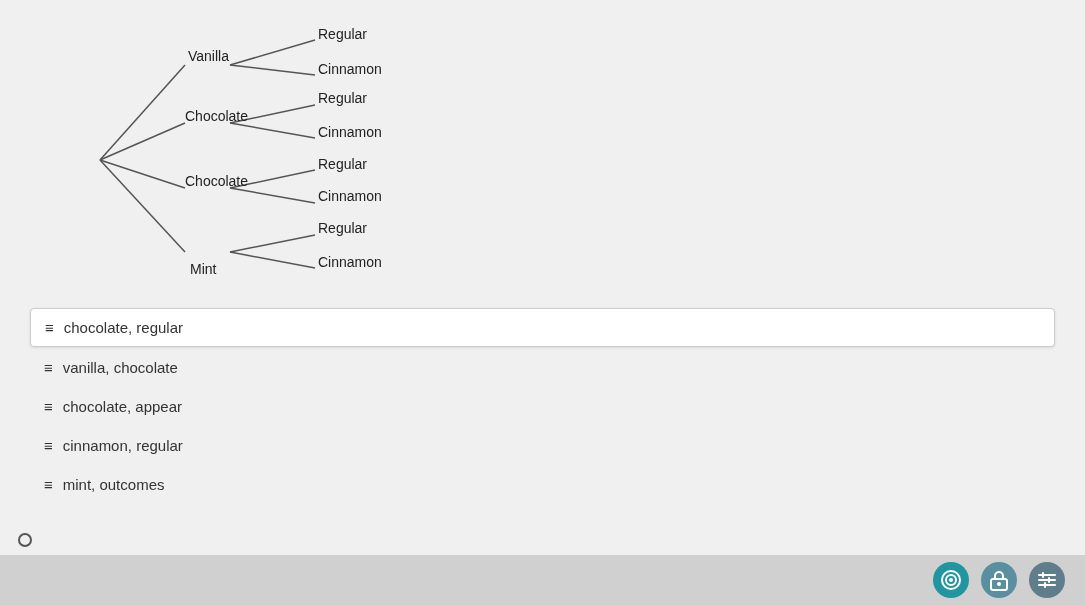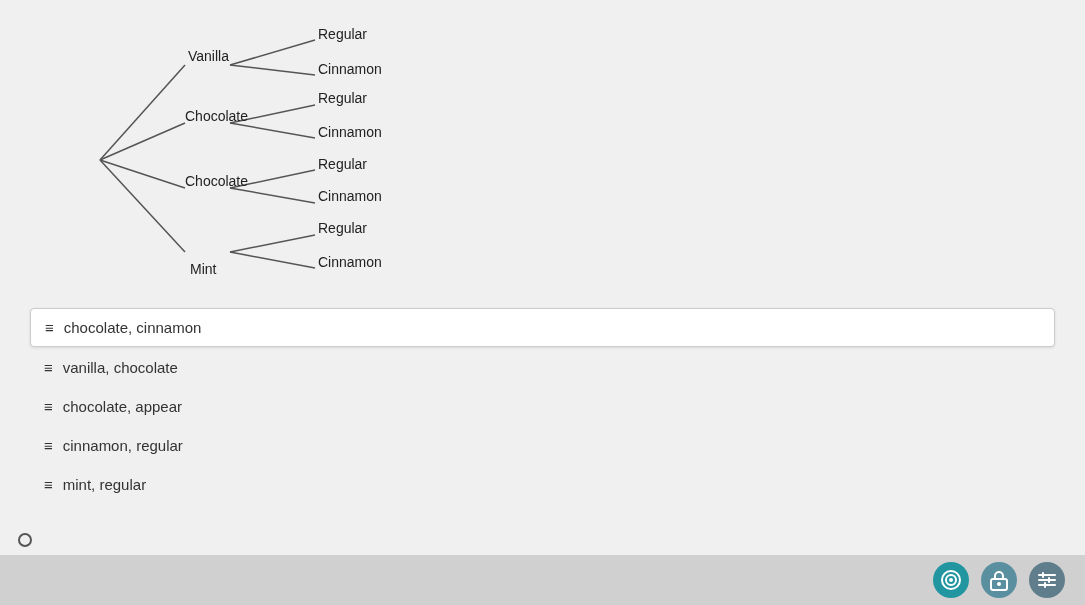--- a/index.html
+++ b/index.html
@@ -182,41 +182,41 @@
       <div class="tree-label" style="left:288px; top:200px;">Regular</div>
       <div class="tree-label" style="left:288px; top:234px;">Cinnamon</div>
     </div>
 
   </div>
 
   <div class="answer-choices" style="margin-top: 8px;">
 
     <div class="answer-choice selected">
       <span class="equiv-symbol">≡</span>
-      <span>chocolate, cinnamon</span>
+      <span>chocolate, regular</span>
     </div>
 
     <div class="answer-choice">
       <span class="equiv-symbol">≡</span>
       <span>vanilla, chocolate</span>
     </div>
 
     <div class="answer-choice">
       <span class="equiv-symbol">≡</span>
       <span>chocolate, appear</span>
     </div>
 
     <div class="answer-choice">
       <span class="equiv-symbol">≡</span>
       <span>cinnamon, regular</span>
     </div>
 
     <div class="answer-choice">
       <span class="equiv-symbol">≡</span>
-      <span>mint, regular</span>
+      <span>mint, outcomes</span>
     </div>
 
   </div>
 
   <div class="radio-bullet"></div>
 
   <div class="bottom-bar">
     <div class="bottom-icon" style="background: #2196a0;">
       <svg width="22" height="22" viewBox="0 0 22 22" fill="none" xmlns="http://www.w3.org/2000/svg">
         <circle cx="11" cy="11" r="9" stroke="white" stroke-width="2"></circle>

